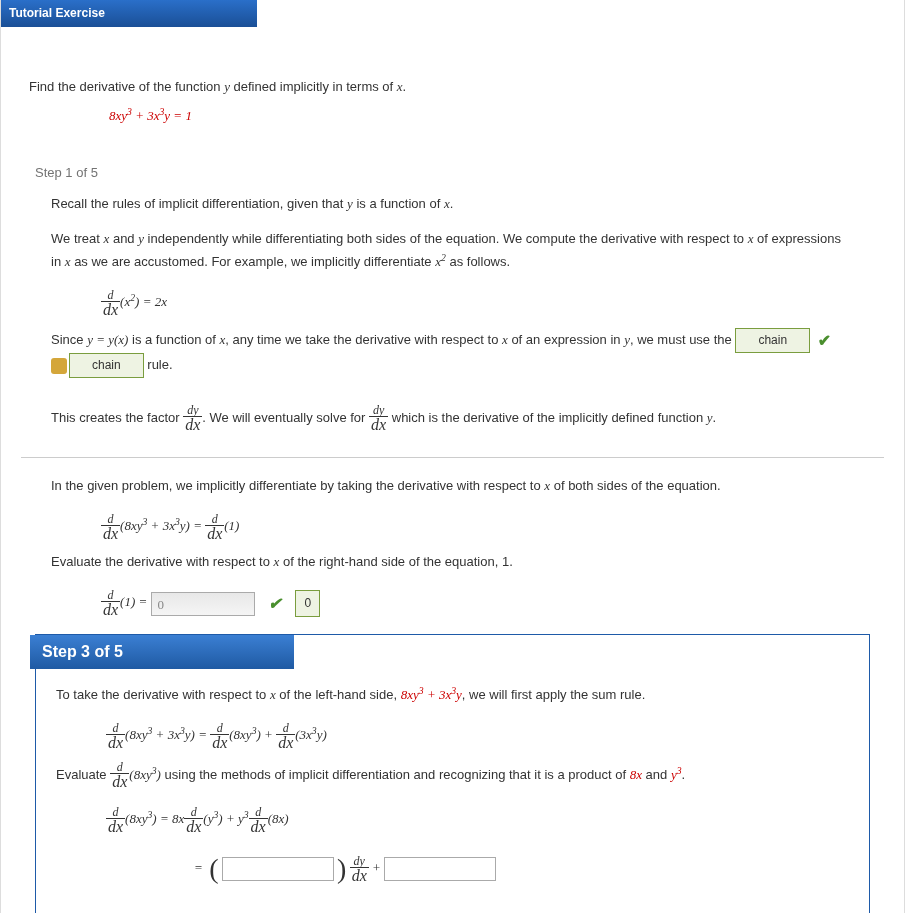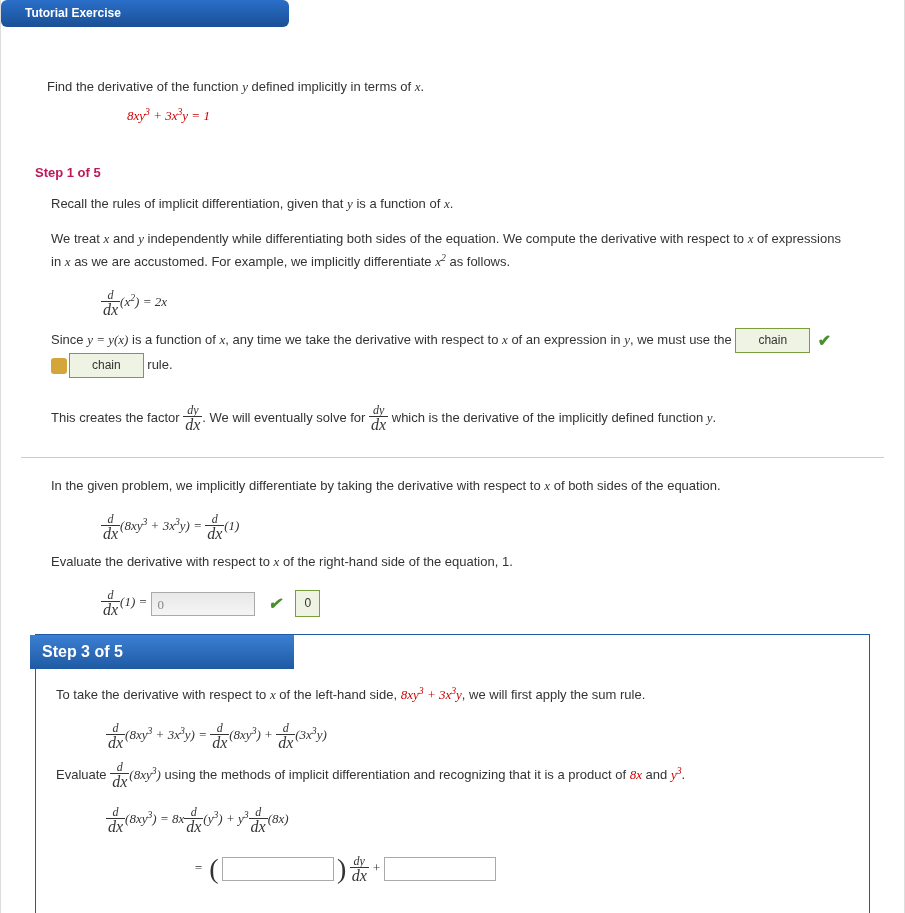--- a/index.html
+++ b/index.html
@@ -20,41 +20,40 @@
   }
   .content {
     padding: 0 20px 20px 20px;
   }
   .section-header {
     background: #1e5aa8;
     background: linear-gradient(#2a6fc9, #1a4f96);
     color: #fff;
     font-weight: bold;
     font-size: 12px;
-    padding: 4px 24px;
+    padding: 4px 8px;
     width: 240px;
     margin-bottom: 12px;
-    border-radius: 6px;
   }
   .step-header-blue {
     background: linear-gradient(#3b7fd3, #1f5aa3);
     color: #fff;
     font-weight: bold;
     font-size: 16px;
     padding: 4px 12px;
     width: 240px;
     margin: 0 0 0 -6px;
   }
   .instruct {
-    padding: 6px 30px 20px 46px;
+    padding: 6px 30px 20px 28px;
     margin-top: 44px;
   }
   .step-label {
-    font-weight: bold;
-    color: #be185d;
+    font-weight: normal;
+    color: #737373;
     padding: 10px 0 6px 14px;
   }
   .body-text {
     padding: 4px 30px 10px 30px;
   }
   .equation {
     padding: 6px 0 6px 80px;
     font-family: Georgia, serif;
     font-style: italic;
   }

